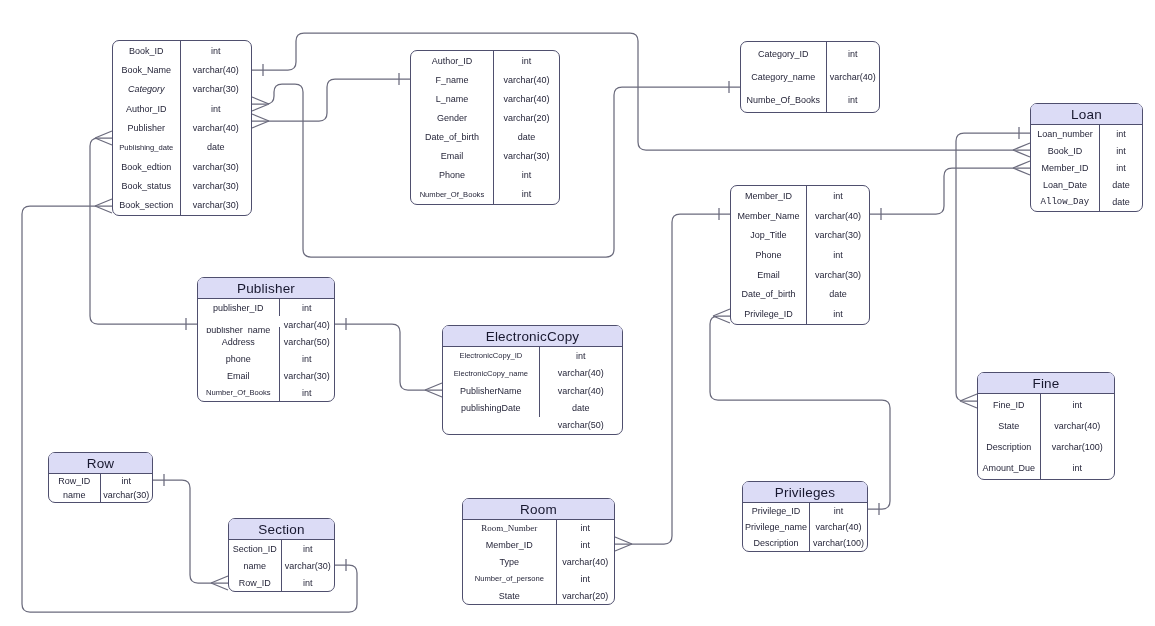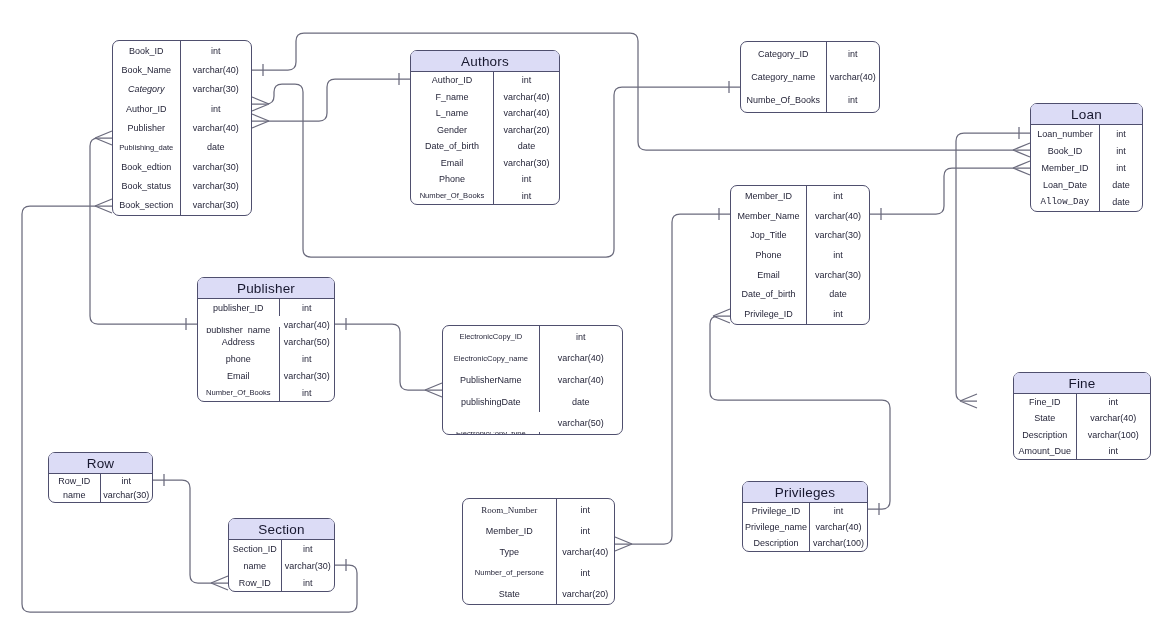--- a/index.html
+++ b/index.html
@@ -124,21 +124,20 @@
             <div class="er-cell name" style="width: 49%;">Book_status</div>
             <div class="er-cell type" style="width: 51%;">varchar(30)</div>
           </div>
           <div class="er-row">
             <div class="er-cell name" style="width: 49%;">Book_section</div>
             <div class="er-cell type" style="width: 51%;">varchar(30)</div>
           </div>
         </div>
       </div>
       <div class="er-table" style="left: 410px; top: 50px; width: 150px; height: 155px;">
-        <div class="er-header">Authors</div>
         <div class="er-rows">
           <div class="er-row">
             <div class="er-cell name" style="width: 56%;">Author_ID</div>
             <div class="er-cell type" style="width: 44%;">int</div>
           </div>
           <div class="er-row">
             <div class="er-cell name" style="width: 56%;">F_name</div>
             <div class="er-cell type" style="width: 44%;">varchar(40)</div>
           </div>
           <div class="er-row">
@@ -263,20 +262,21 @@
             <div class="er-cell name" style="width: 60%;">Email</div>
             <div class="er-cell type" style="width: 40%;">varchar(30)</div>
           </div>
           <div class="er-row">
             <div class="er-cell name long" style="width: 60%;">Number_Of_Books</div>
             <div class="er-cell type" style="width: 40%;">int</div>
           </div>
         </div>
       </div>
       <div class="er-table" style="left: 442px; top: 325px; width: 181px; height: 110px;">
+        <div class="er-header">ElectronicCopy</div>
         <div class="er-rows">
           <div class="er-row">
             <div class="er-cell name long" style="width: 54%;">ElectronicCopy_ID</div>
             <div class="er-cell type" style="width: 46%;">int</div>
           </div>
           <div class="er-row">
             <div class="er-cell name long" style="width: 54%;">ElectronicCopy_name</div>
             <div class="er-cell type" style="width: 46%;">varchar(40)</div>
           </div>
           <div class="er-row">
@@ -286,21 +286,21 @@
           <div class="er-row">
             <div class="er-cell name" style="width: 54%;">publishingDate</div>
             <div class="er-cell type" style="width: 46%;">date</div>
           </div>
           <div class="er-row">
             <div class="er-cell name long" style="width: 54%; margin-top: 20px;">ElectronicCopy_type</div>
             <div class="er-cell type" style="width: 46%;">varchar(50)</div>
           </div>
         </div>
       </div>
-      <div class="er-table" style="left: 1013px; top: 372px; width: 138px; height: 88px; text-align: right;">
+      <div class="er-table" style="left: 977px; top: 372px; width: 138px; height: 108px; text-align: right;">
         <div class="er-header">Fine</div>
         <div class="er-rows">
           <div class="er-row">
             <div class="er-cell name" style="width: 46%;">Fine_ID</div>
             <div class="er-cell type" style="width: 54%;">int</div>
           </div>
           <div class="er-row">
             <div class="er-cell name" style="width: 46%;">State</div>
             <div class="er-cell type" style="width: 54%;">varchar(40)</div>
           </div>
@@ -338,20 +338,21 @@
             <div class="er-cell name" style="width: 50%;">name</div>
             <div class="er-cell type" style="width: 50%;">varchar(30)</div>
           </div>
           <div class="er-row">
             <div class="er-cell name" style="width: 50%;">Row_ID</div>
             <div class="er-cell type" style="width: 50%;">int</div>
           </div>
         </div>
       </div>
       <div class="er-table" style="left: 462px; top: 498px; width: 153px; height: 107px;">
+        <div class="er-header">Room</div>
         <div class="er-rows">
           <div class="er-row">
             <div class="er-cell name" style="width: 62%; font-family: Liberation Serif, serif;">Room_Number</div>
             <div class="er-cell type" style="width: 38%;">int</div>
           </div>
           <div class="er-row">
             <div class="er-cell name" style="width: 62%;">Member_ID</div>
             <div class="er-cell type" style="width: 38%;">int</div>
           </div>
           <div class="er-row">

